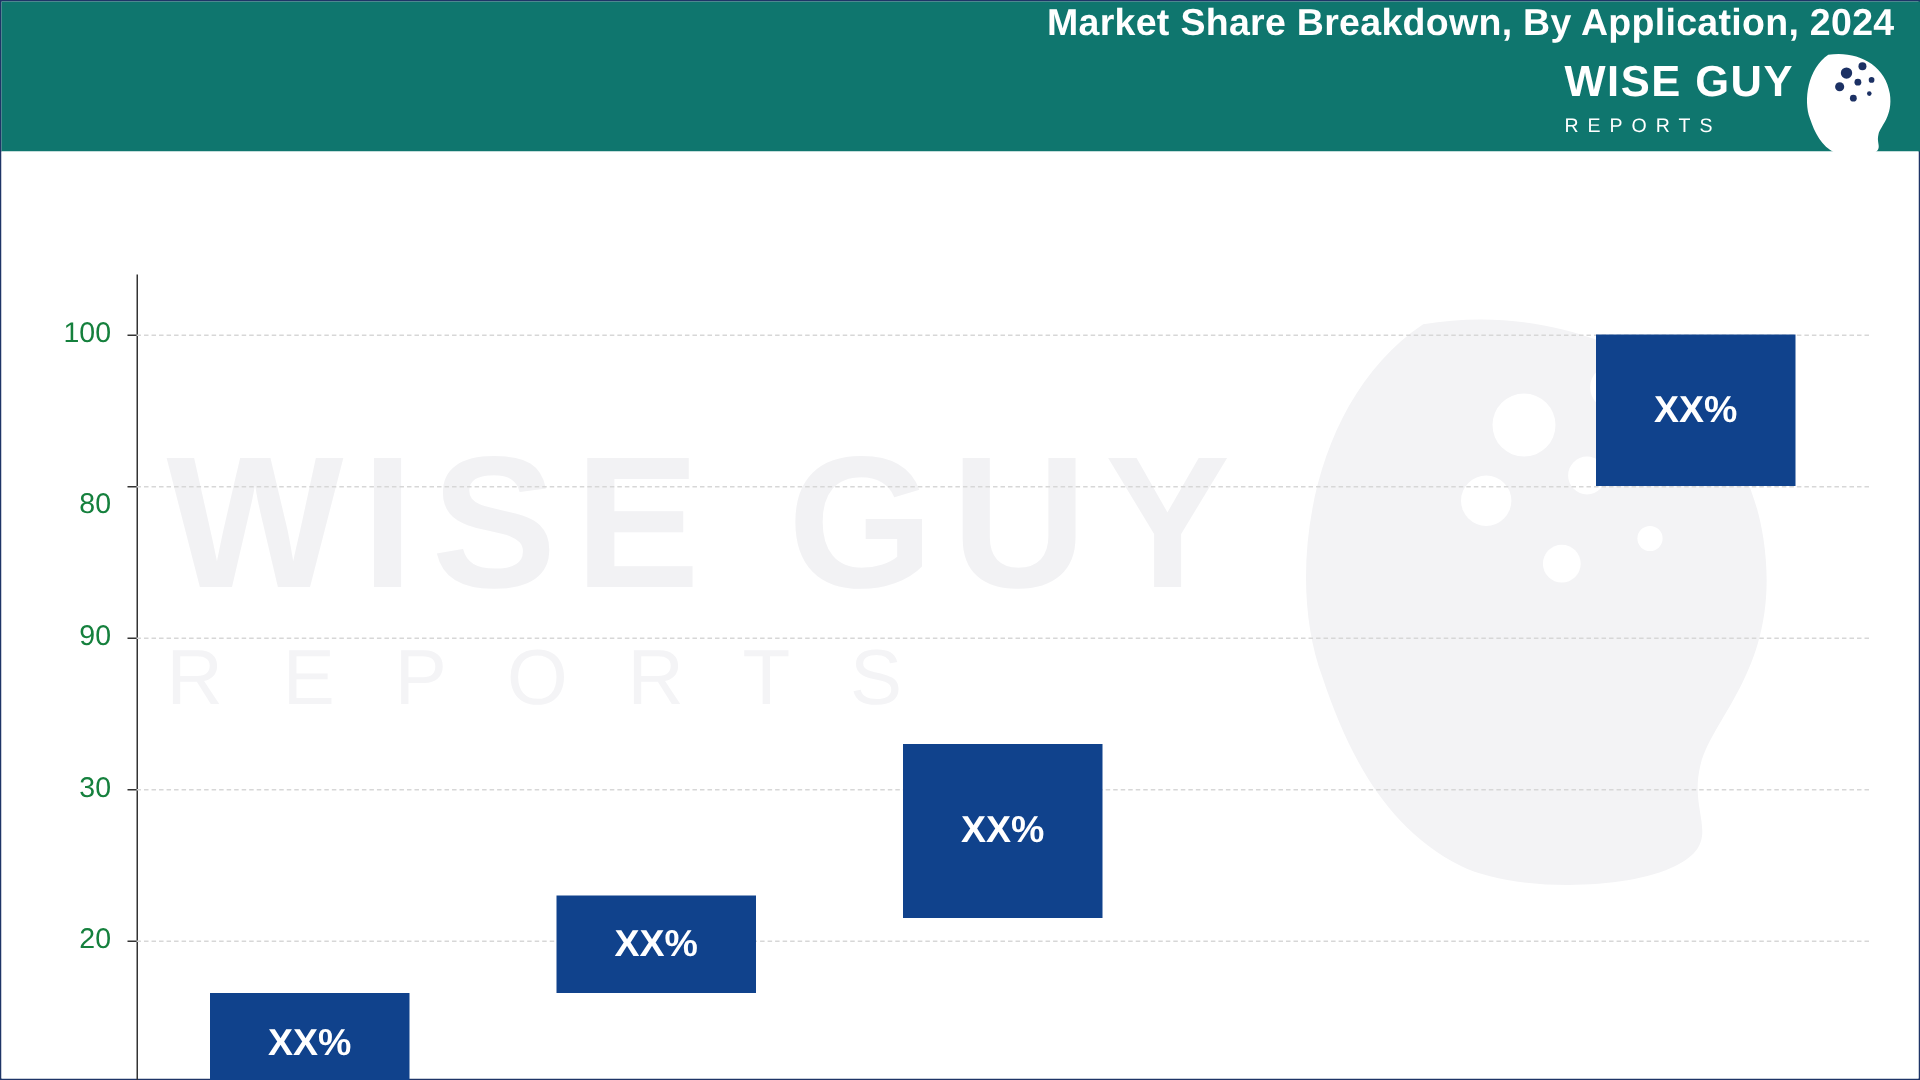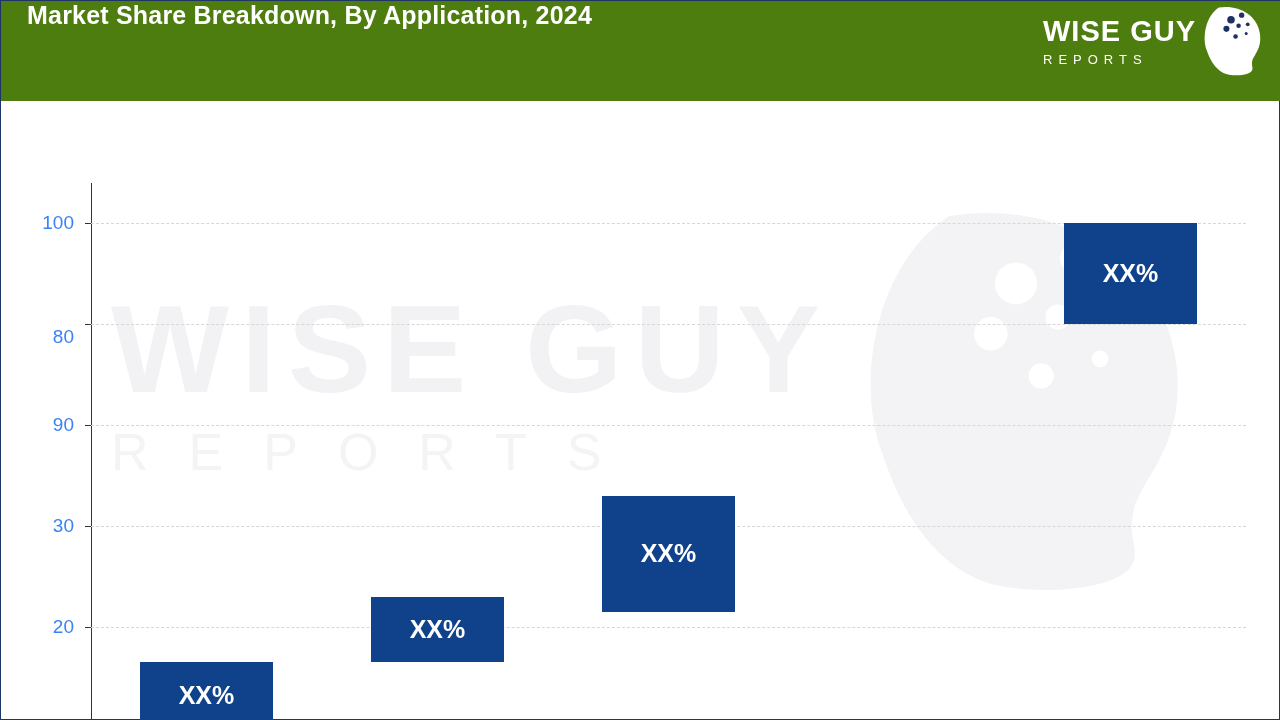--- a/index.html
+++ b/index.html
@@ -21,26 +21,27 @@
     border: 1px solid #1f3567;
     background: #ffffff;
   }
   
   .header {
     position: absolute;
     left: 0;
     top: 0;
     width: 1280px;
     height: 100px;
-    background: #4d7c0f;
+    background: #0f766e;
     display: flex;
-    align-items: flex-start;
+    align-items: flex-end;
     justify-content: space-between;
     box-sizing: border-box;
     padding: 0 18px 0 26px;
+    flex-direction: column;
   }
   .header-title {
     color: #ffffff;
     font-size: 25px;
     font-weight: bold;
     letter-spacing: 0.2px;
     white-space: nowrap;
   }
   .logo {
     position: relative;
@@ -145,21 +146,21 @@
     width: 6px;
     height: 0;
     border-top: 1px solid #333333;
   }
   .tick-label {
     position: absolute;
     right: 1172px;
     text-align: right;
     width: 60px;
     font-size: 19px;
-    color: #3b82f6;
+    color: #15803d;
     transform: translateY(-11px);
   }
   .bar {
     position: absolute;
     background: #10428c;
     display: flex;
     align-items: center;
     justify-content: center;
   }
   .bar-label {

